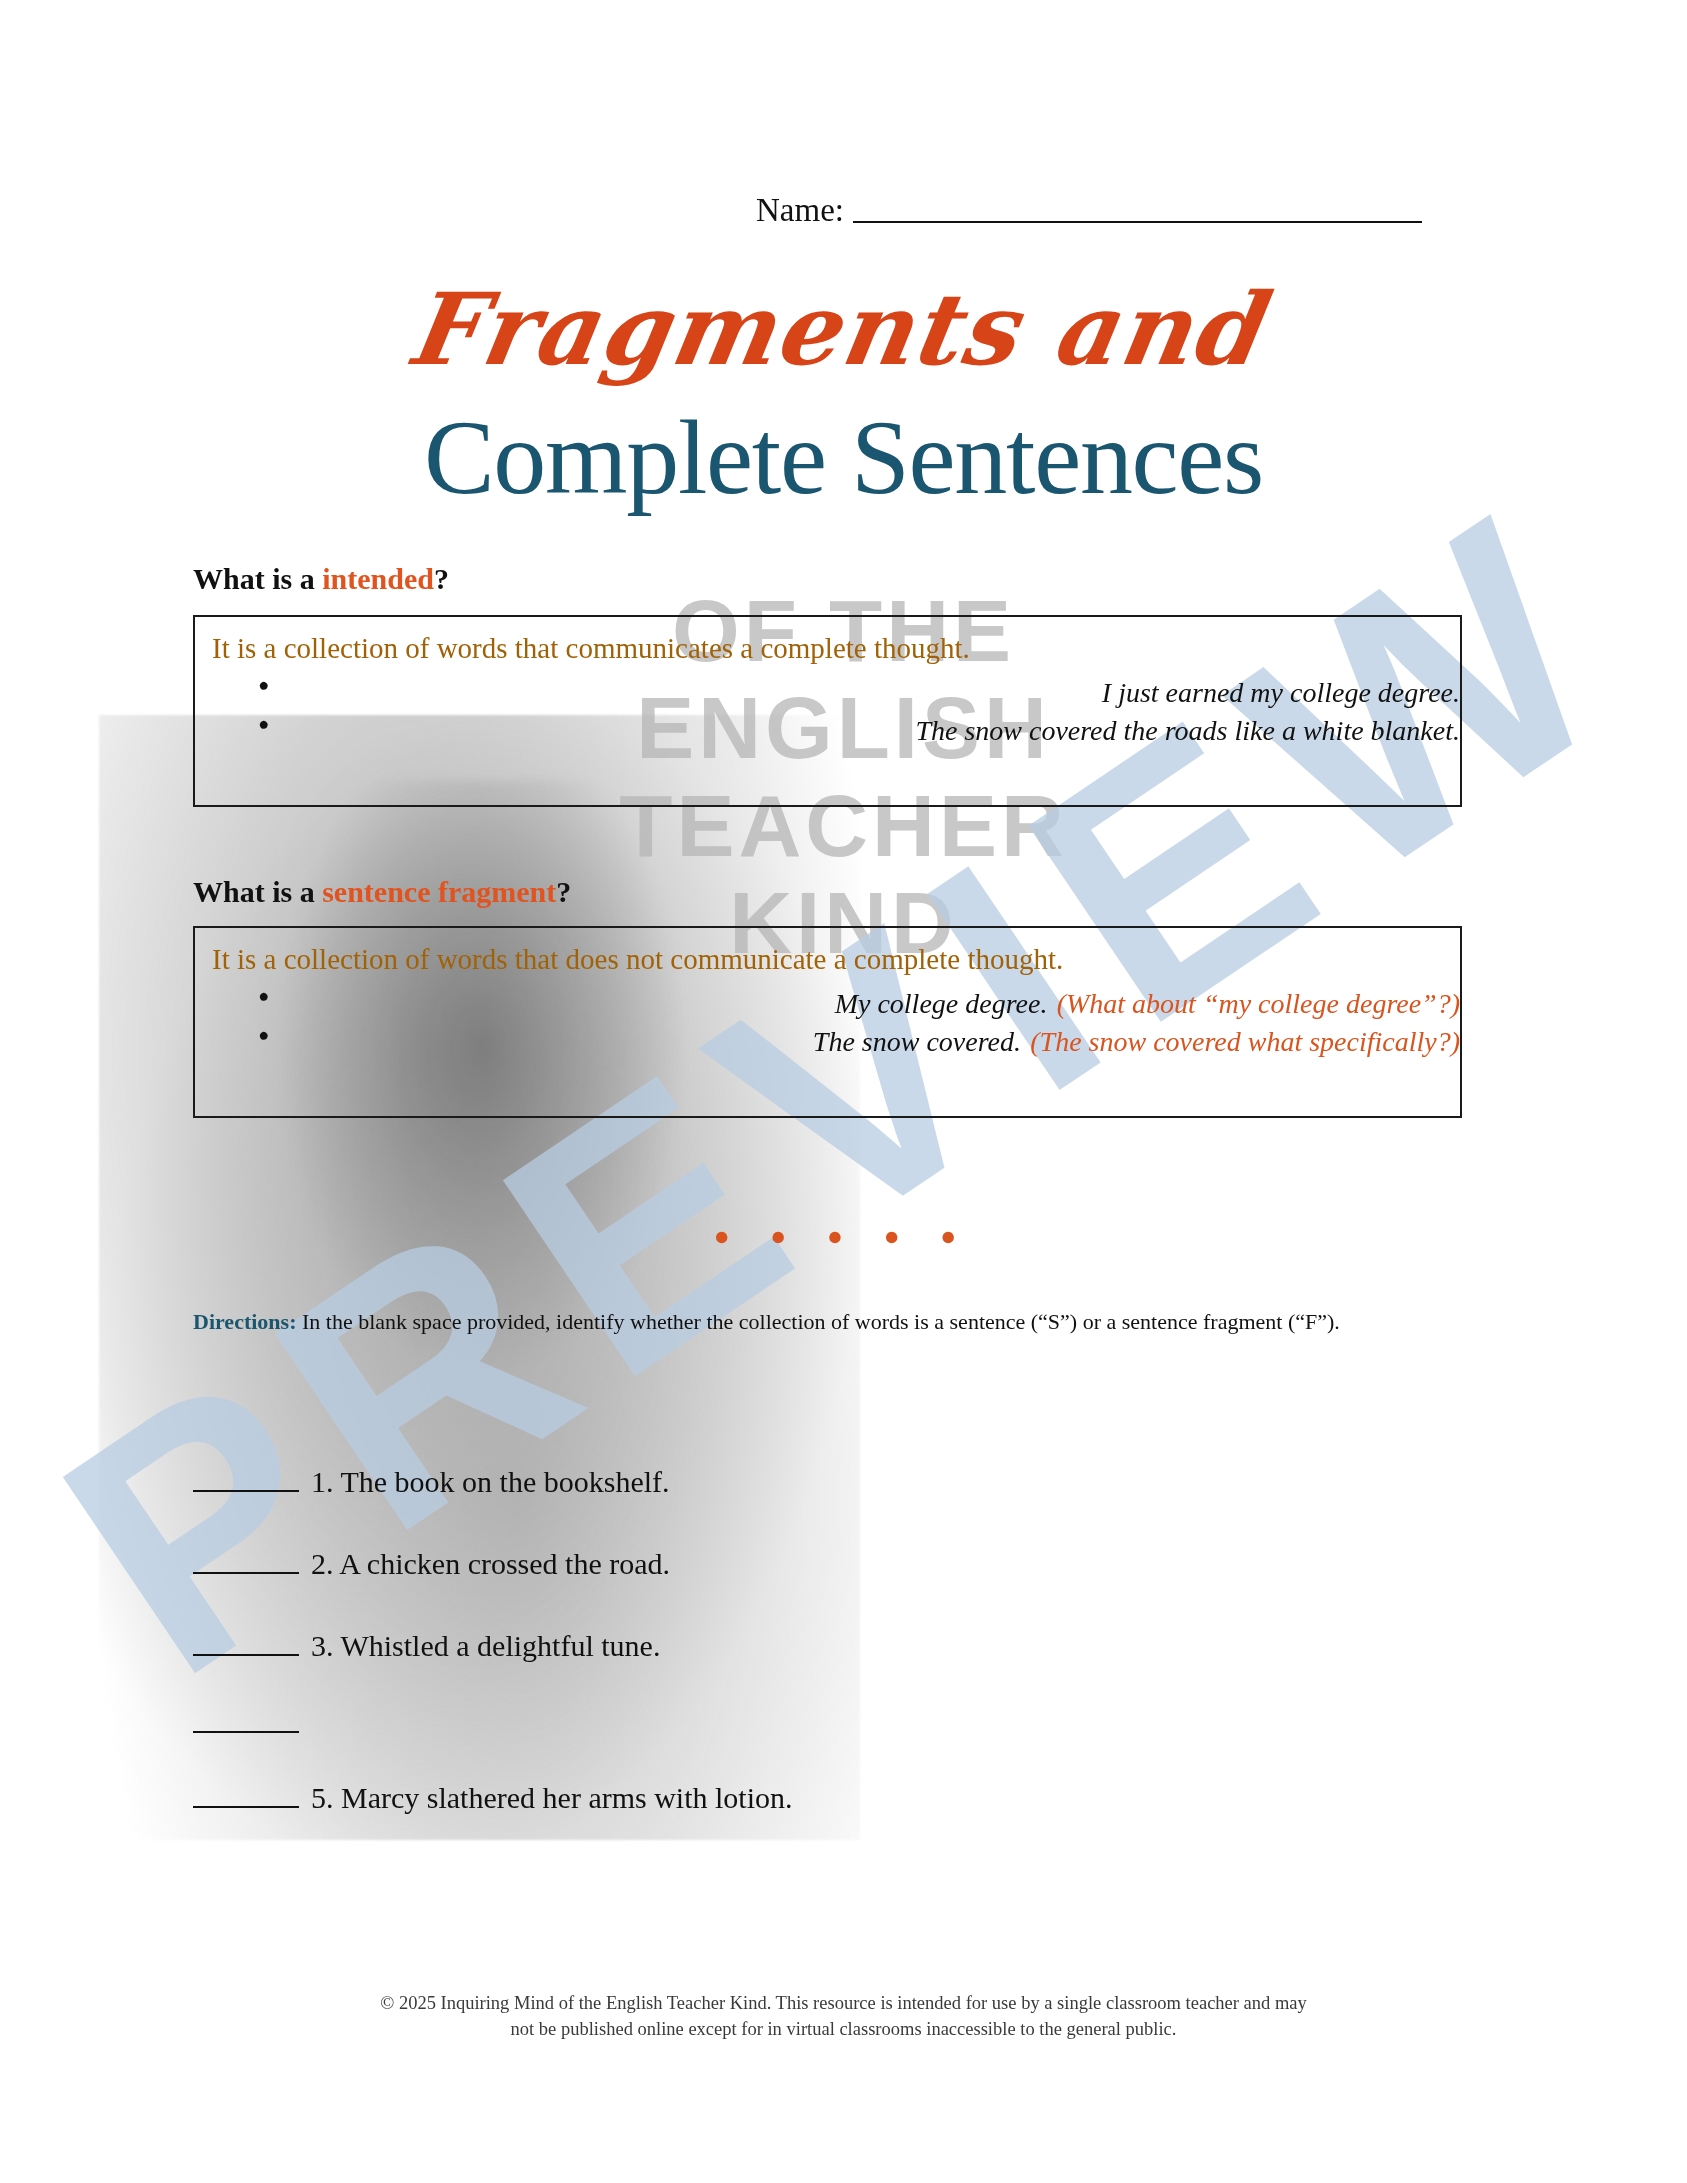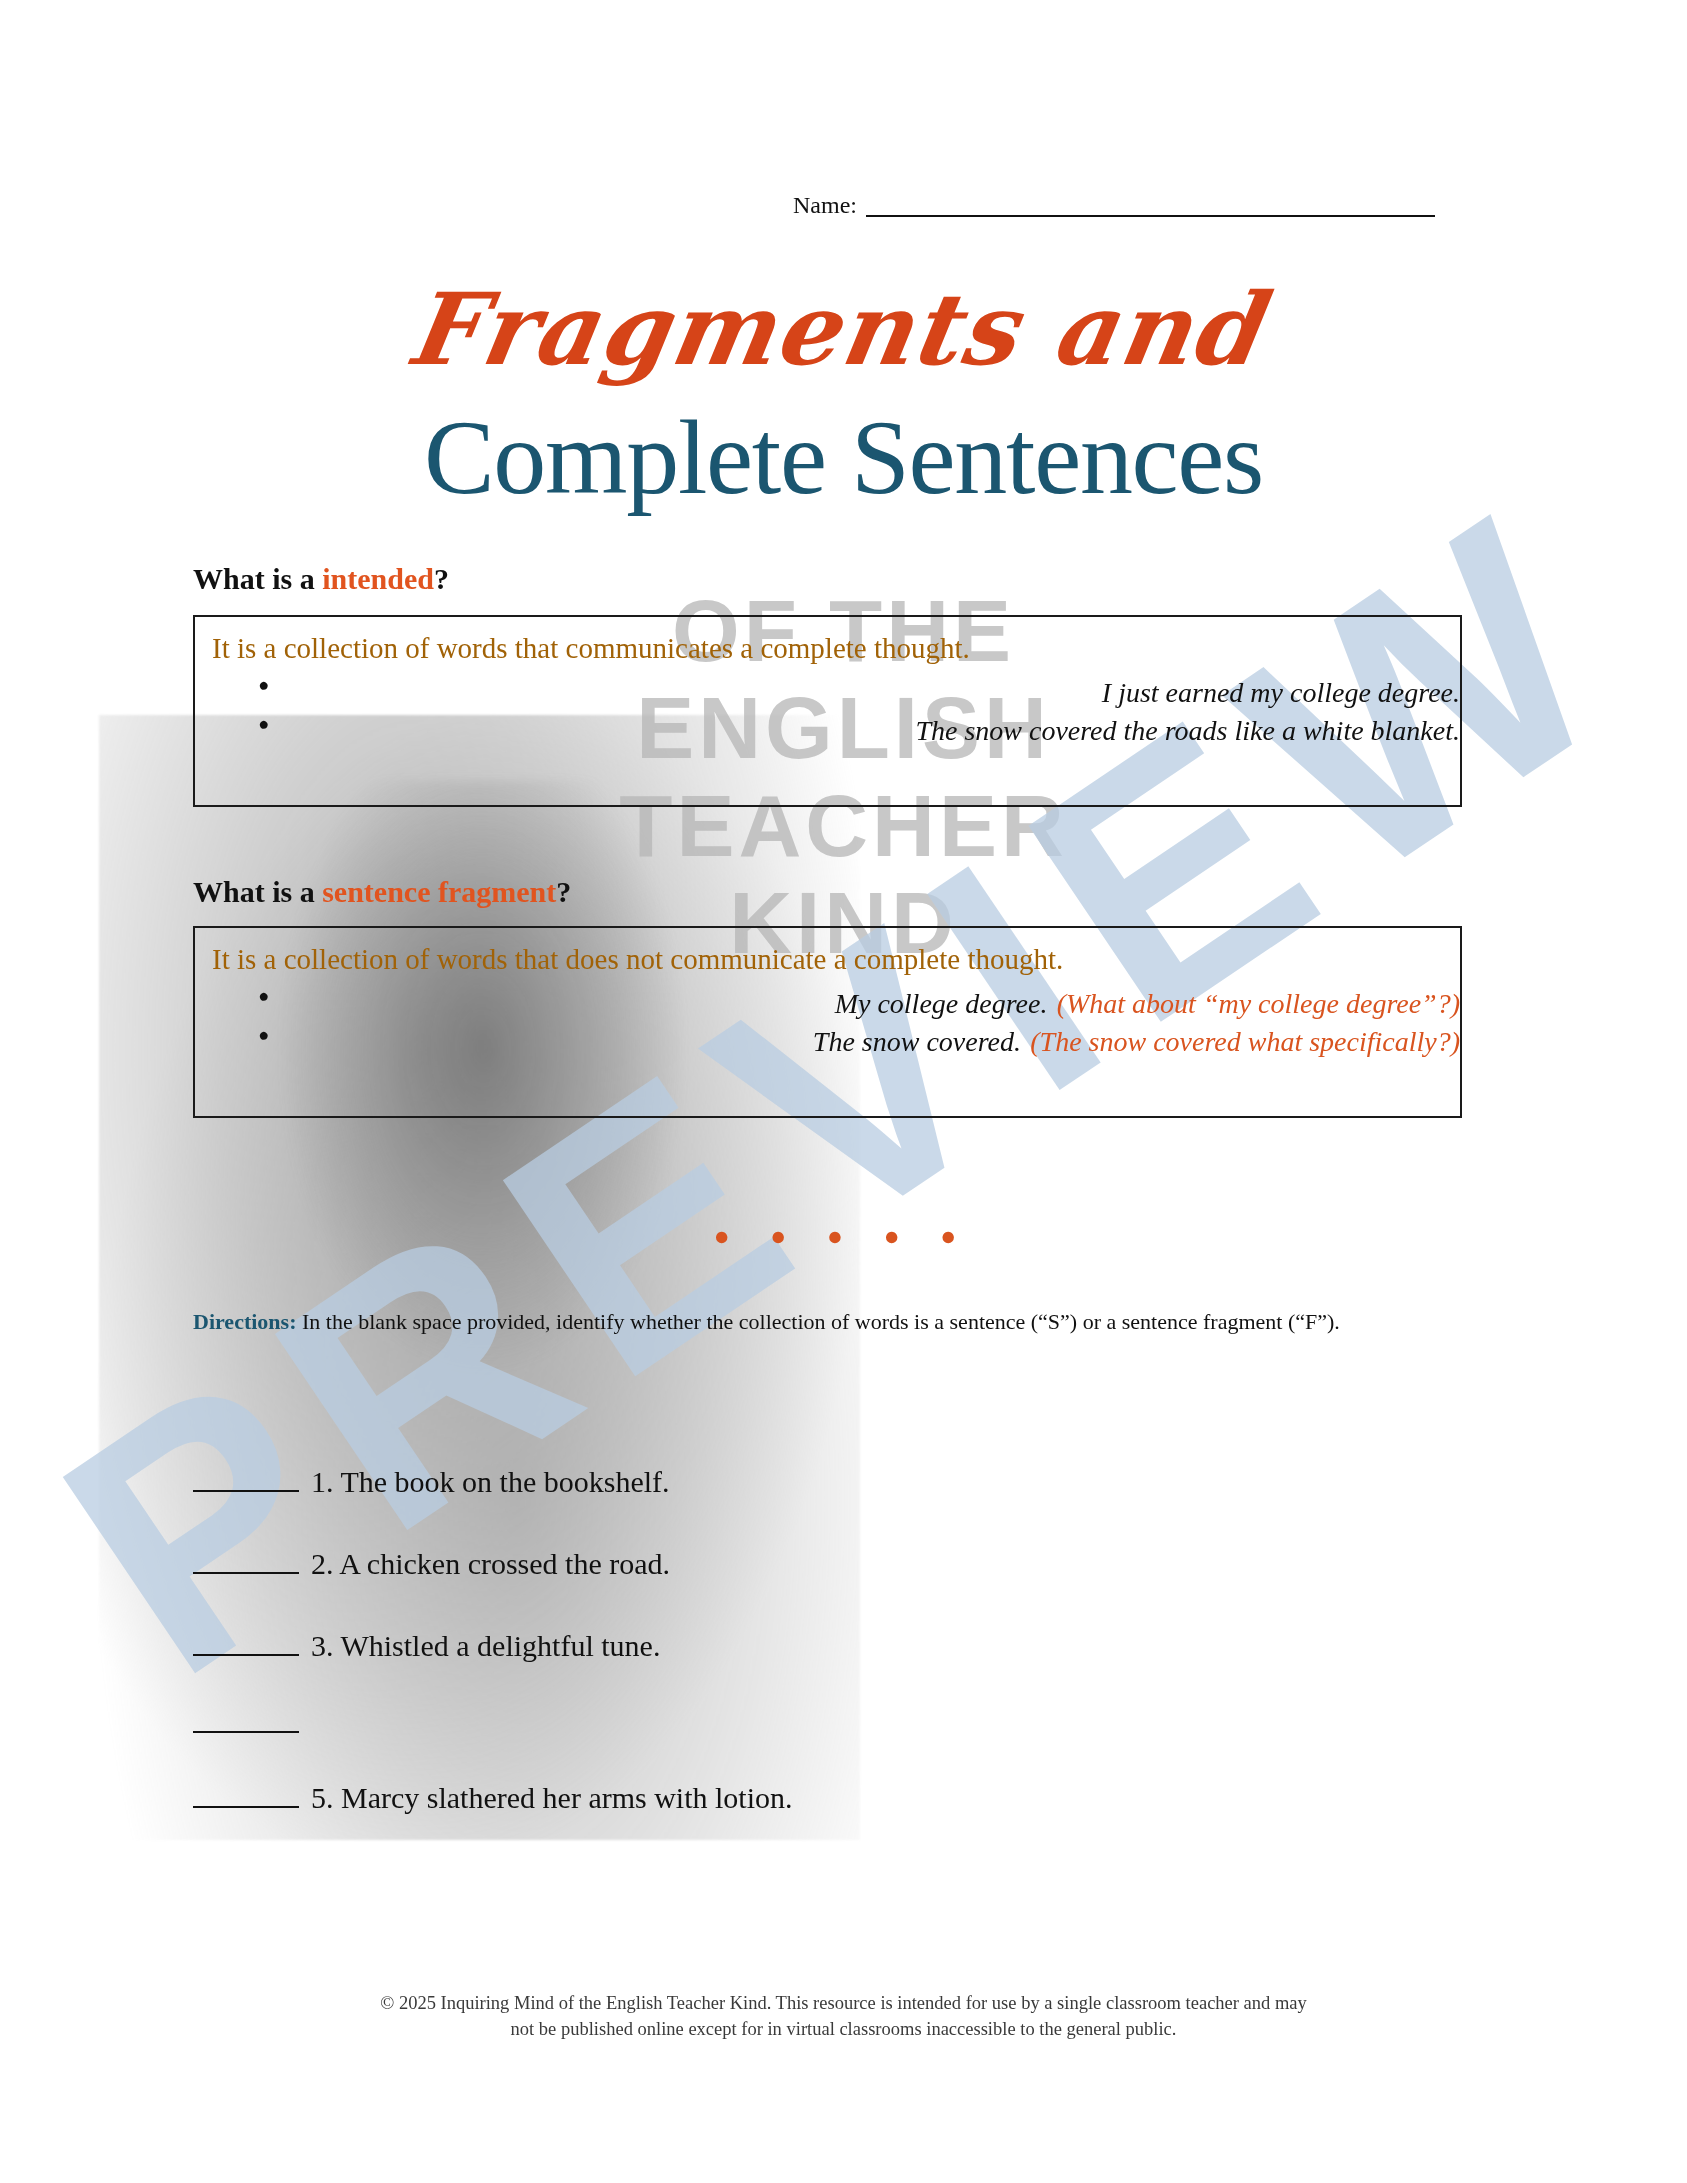--- a/index.html
+++ b/index.html
@@ -84,26 +84,26 @@
 
   
   #page {
     position: absolute;
     inset: 0;
     z-index: 2;
   }
 
   .name-row {
     position: absolute;
-    left: 793px;
+    left: 756px;
     top: 192px;
-    font-size: 24px;
+    font-size: 33px;
     color: #111;
     display: flex;
-    align-items: flex-start;
+    align-items: center;
   }
   .name-label { margin-right: 9.3px; }
   .name-line {
     display: inline-block;
     width: 569px;
     border-bottom: 2px solid #111;
     height: 22.5px;
   }
 
   .title-script {

